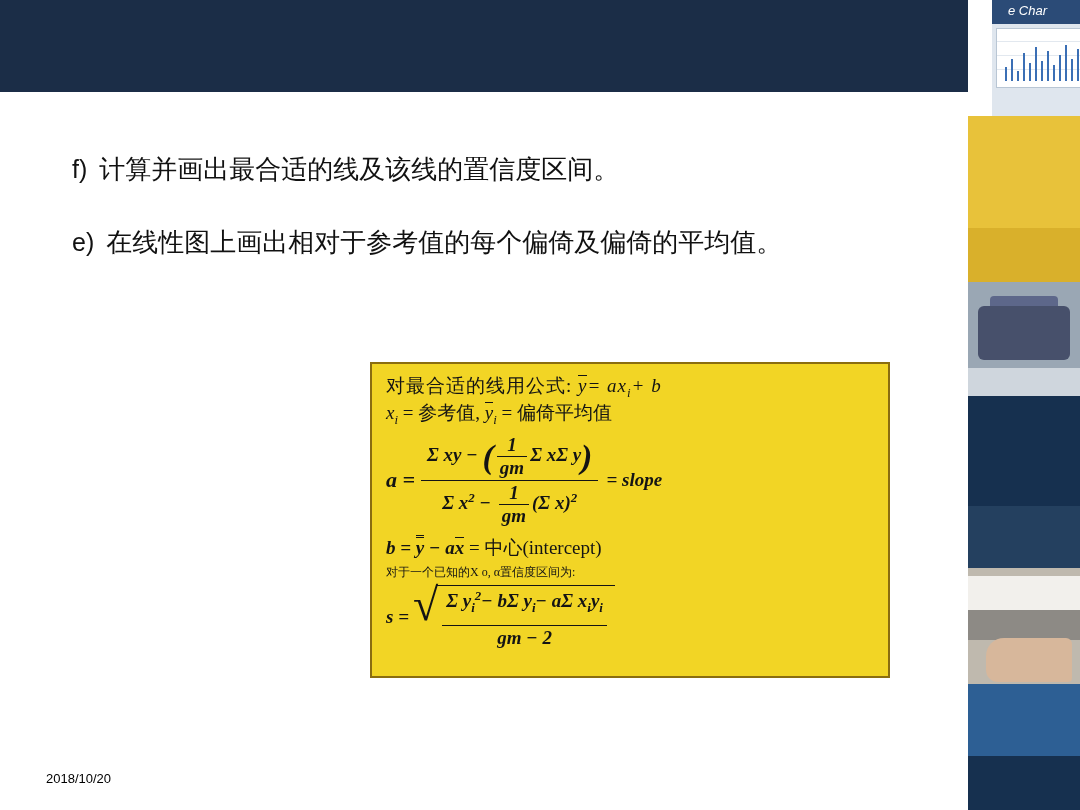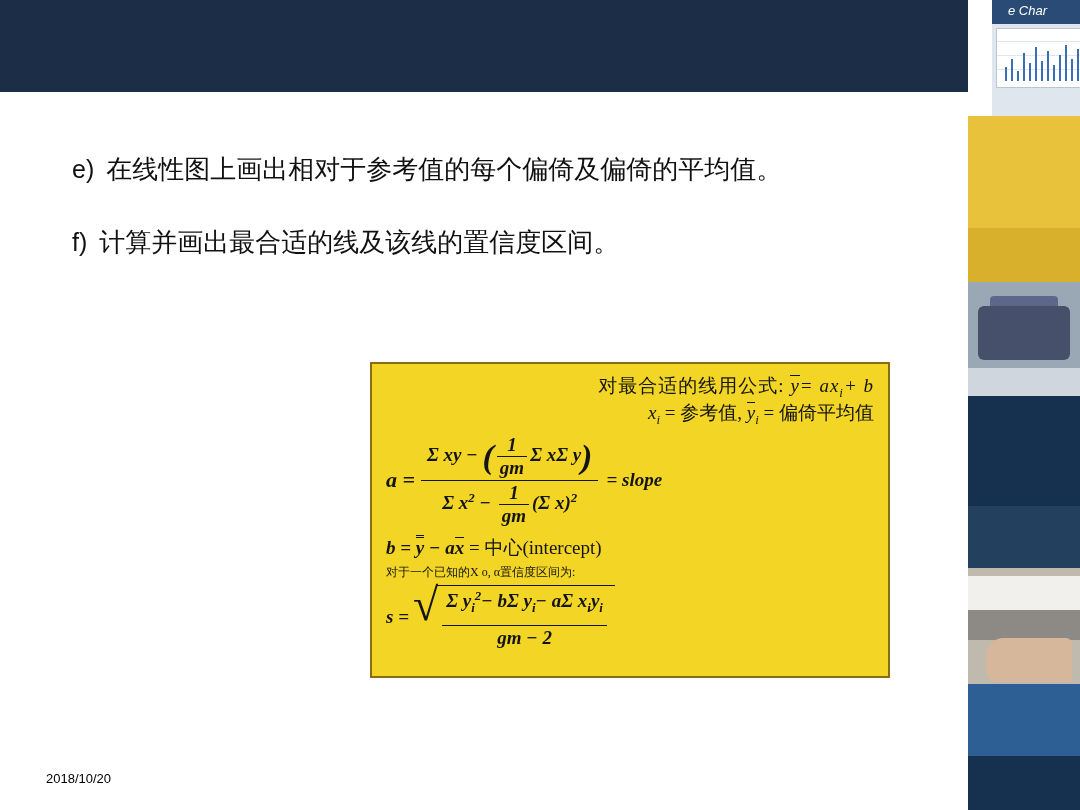--- a/index.html
+++ b/index.html
@@ -188,21 +188,20 @@
     border: 2px solid #8a6d10;
     box-sizing: border-box;
     padding: 10px 14px 8px 14px;
     font-family: "Liberation Serif", serif;
     color: #141414;
   }
   .fb-line {
     font-size: 19px;
     line-height: 1.25;
     white-space: nowrap;
-    text-align: right;
   }
   .fb-line.l1 { letter-spacing: 1px; }
   .fb-line.l2 { margin-top: 0; }
   .ital { font-style: italic; }
   .bold-ital { font-style: italic; font-weight: bold; }
   .ovl { border-top: 1px solid #141414; padding-top: 0px; display: inline-block; line-height: 1; }
   .dbl-ovl { border-top: 3px double #141414; display: inline-block; line-height: 1; }
   
   .frac {
     display: inline-block;
@@ -353,24 +352,24 @@
       <div class="hand"></div>
     </div>
 
     <div class="strip-cell cell-blue-a"></div>
     <div class="strip-cell cell-blue-b"></div>
 
   </div>
 
   <div class="body-text">
     <div class="bullet">
+      <span class="marker">f)</span><span>计算并画出最合适的线及该线的置信度区间。</span>
+    </div>
+    <div class="bullet">
       <span class="marker">e)</span><span>在线性图上画出相对于参考值的每个偏倚及偏倚的平均值。</span>
-    </div>
-    <div class="bullet">
-      <span class="marker">f)</span><span>计算并画出最合适的线及该线的置信度区间。</span>
     </div>
   </div>
 
   <div class="formula-box">
 
     <div class="fb-line l1">
       <span>对最合适的线用公式:</span>
       <span class="ovl ital">y</span><span class="ital">= ax</span><sub class="ital">i</sub><span class="ital">+ b</span>
     </div>
 

